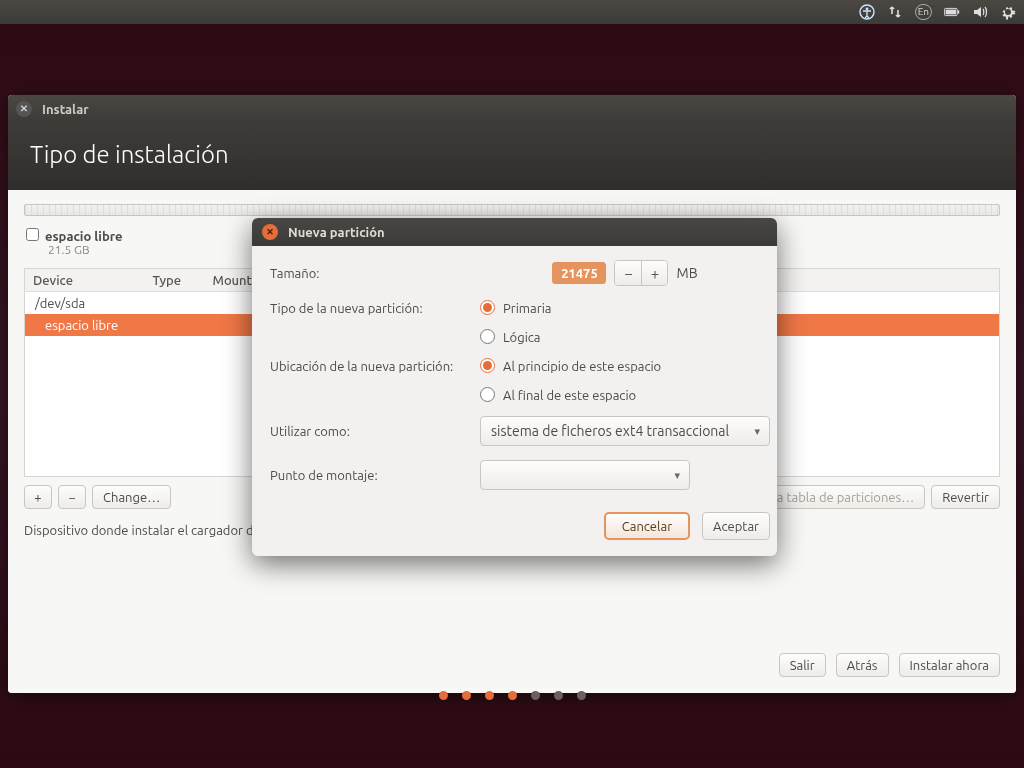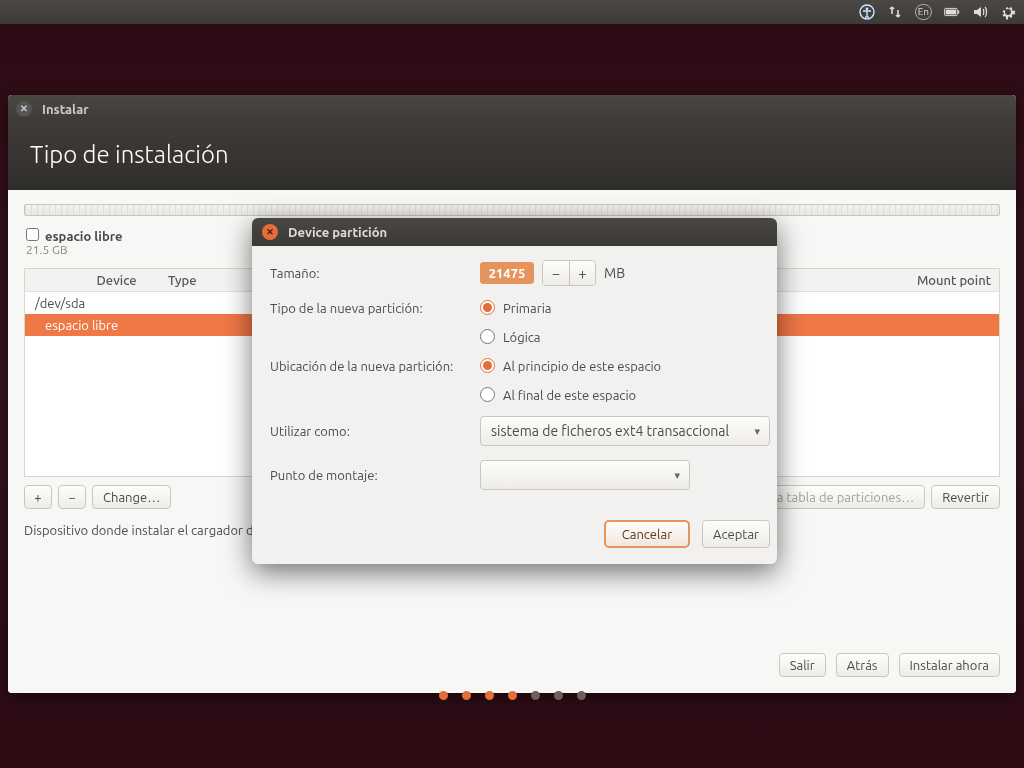--- a/index.html
+++ b/index.html
@@ -14,25 +14,25 @@
 
 #installer { position:absolute; left:8px; right:8px; top:95px; bottom:75px; background:#f7f7f5; border-radius:4px; overflow:hidden; box-shadow:0 4px 18px rgba(0,0,0,.5); display:flex; flex-direction:column; }
 #titlebar { height:28px; background:linear-gradient(#4a4743,#3c3a37); display:flex; align-items:center; color:#cfccc7; font-size:13px; font-weight:600; padding:0 8px; gap:10px; }
 #titlebar .closebtn { width:16px; height:16px; border-radius:50%; background:#555; display:flex; align-items:center; justify-content:center; color:#ccc; font-size:10px; line-height:1; }
 #heading { background:linear-gradient(#3e3b38,#302e2c); color:#fff; font-size:24px; font-weight:300; padding:18px 22px 22px; }
 
 #content { flex:1; background:#f7f7f5; padding:14px 16px 16px; display:flex; flex-direction:column; gap:8px; position:relative; }
 #ruler { height:12px; background:repeating-linear-gradient(90deg,#ddd 0 1px,transparent 1px 6px),linear-gradient(#f3f2f0,#e8e7e4); border:1px solid #c9c6c1; border-radius:2px; }
 #free-block { padding:4px 2px; }
 #free-block .title { font-weight:600; font-size:13px; }
-#free-block .sub { color:#8a8781; font-size:12px; }
+#free-block .sub { color:#8a8781; font-size:12px;margin-left:22px; }
 #free-block input[type=checkbox]{margin-right:6px;}
 
 table.dev { width:100%; border:1px solid #d8d5d0; border-radius:3px; border-collapse:collapse; font-size:13px; background:#fff; }
-table.dev th { text-align:right; font-weight:500; color:#555; background:#f3f2f0; padding:4px 8px; border-bottom:1px solid #e2dfda; }
+table.dev th { text-align:left; font-weight:500; color:#555; background:#f3f2f0; padding:4px 8px; border-bottom:1px solid #e2dfda; }
 table.dev td { padding:4px 10px; }
 tr.sel td { background:#f07746; color:#fff; }
 .tbody-space td { height:140px; }
 
 #toolbar-row { display:flex; align-items:center; gap:6px; }
 .flatbtn { border:1px solid #c9c6c1; background:linear-gradient(#fdfdfc,#eeece8); border-radius:4px; padding:4px 10px; font-size:13px; color:#4c4c4c; cursor:pointer; }
 .sqbtn { width:28px; padding:4px 0; text-align:center; }
 .muted { color:#a5a29c; }
 
 #boot-label { font-size:13px; margin-top:6px; }
@@ -44,26 +44,26 @@
 #nav-row { display:flex; justify-content:flex-end; gap:10px; margin-top:auto; padding-top:14px; }
 
 
 #dialog { position:absolute; left:252px; top:218px; width:525px; background:#f2f1ef; border-radius:6px; box-shadow:0 8px 28px rgba(0,0,0,.55); overflow:hidden; z-index:50; }
 #dlg-title { height:28px; background:linear-gradient(#4a4743,#3c3a37); display:flex; align-items:center; color:#dfdcd7; font-size:13px; font-weight:600; padding:0 10px; gap:10px; }
 #dlg-title .closebtn { width:16px; height:16px; border-radius:50%; background:#e56c3b; display:flex; align-items:center; justify-content:center; color:#3a1a0a; font-size:9px; }
 #dlg-body { padding:14px 18px 16px; display:grid; grid-template-columns:200px 1fr; row-gap:14px; column-gap:10px; align-items:center; }
 #dlg-body .lbl { text-align:left; font-size:13px; color:#4c4c4c; }
 .radio { display:flex; align-items:center; gap:8px; font-size:13px; color:#4c4c4c; }
 .radio input { accent-color:#e56c3b; width:15px; height:15px; }
-.spin { display:flex; align-items:center; gap:8px; }
+.spin { display:flex; align-items:center; gap:8px;justify-content:center; }
 .spin input { width:54px; border:1px solid #e6945e; background:#e6945e; color:#fff; font-weight:600; text-align:center; padding:3px 2px; border-radius:3px; font-size:13px; }
 .spinbtns { display:flex; border:1px solid #c9c6c1; border-radius:4px; overflow:hidden; }
 .spinbtns button { width:26px; height:24px; border:none; background:linear-gradient(#fdfdfc,#eeece8); color:#555; font-size:15px; cursor:pointer; }
 .spinbtns button + button { border-left:1px solid #c9c6c1; }
-#dlg-actions { grid-column:1 / -1; display:flex; justify-content:flex-end; gap:12px; margin-top:16px; }
+#dlg-actions { grid-column:1 / -1; display:flex; justify-content:flex-end; gap:12px; margin-top:8px; }
 .primarybtn { border:2px solid #e6945e; background:linear-gradient(#fdfdfc,#f3e6db); border-radius:5px; padding:5px 16px; font-size:13px; color:#5b3a1e; cursor:pointer; }
 
 
 #dots { position:absolute; left:0; right:0; bottom:68px; display:flex; justify-content:center; gap:14px; }
 #dots span { width:9px; height:9px; border-radius:50%; background:#6a615e; }
 #dots span.on { background:#e56c3b; }
 </style>
 </head>
 <body>
 
@@ -157,21 +157,21 @@
       <button class="flatbtn">Salir</button>
       <button class="flatbtn">Atrás</button>
       <button class="flatbtn">Instalar ahora</button>
     </div>
   </div>
 </div>
 
 <div id="dialog">
   <div id="dlg-title">
     <span class="closebtn">✕</span>
-    <span>Device partición</span>
+    <span>Nueva partición</span>
   </div>
   <div id="dlg-body">
     <div class="lbl">Tamaño:</div>
     <div class="spin">
       <input type="text" value="21475" style="">
       <span class="spinbtns">
         <button>−</button>
         <button>+</button>
       </span>
       <span>MB</span>

